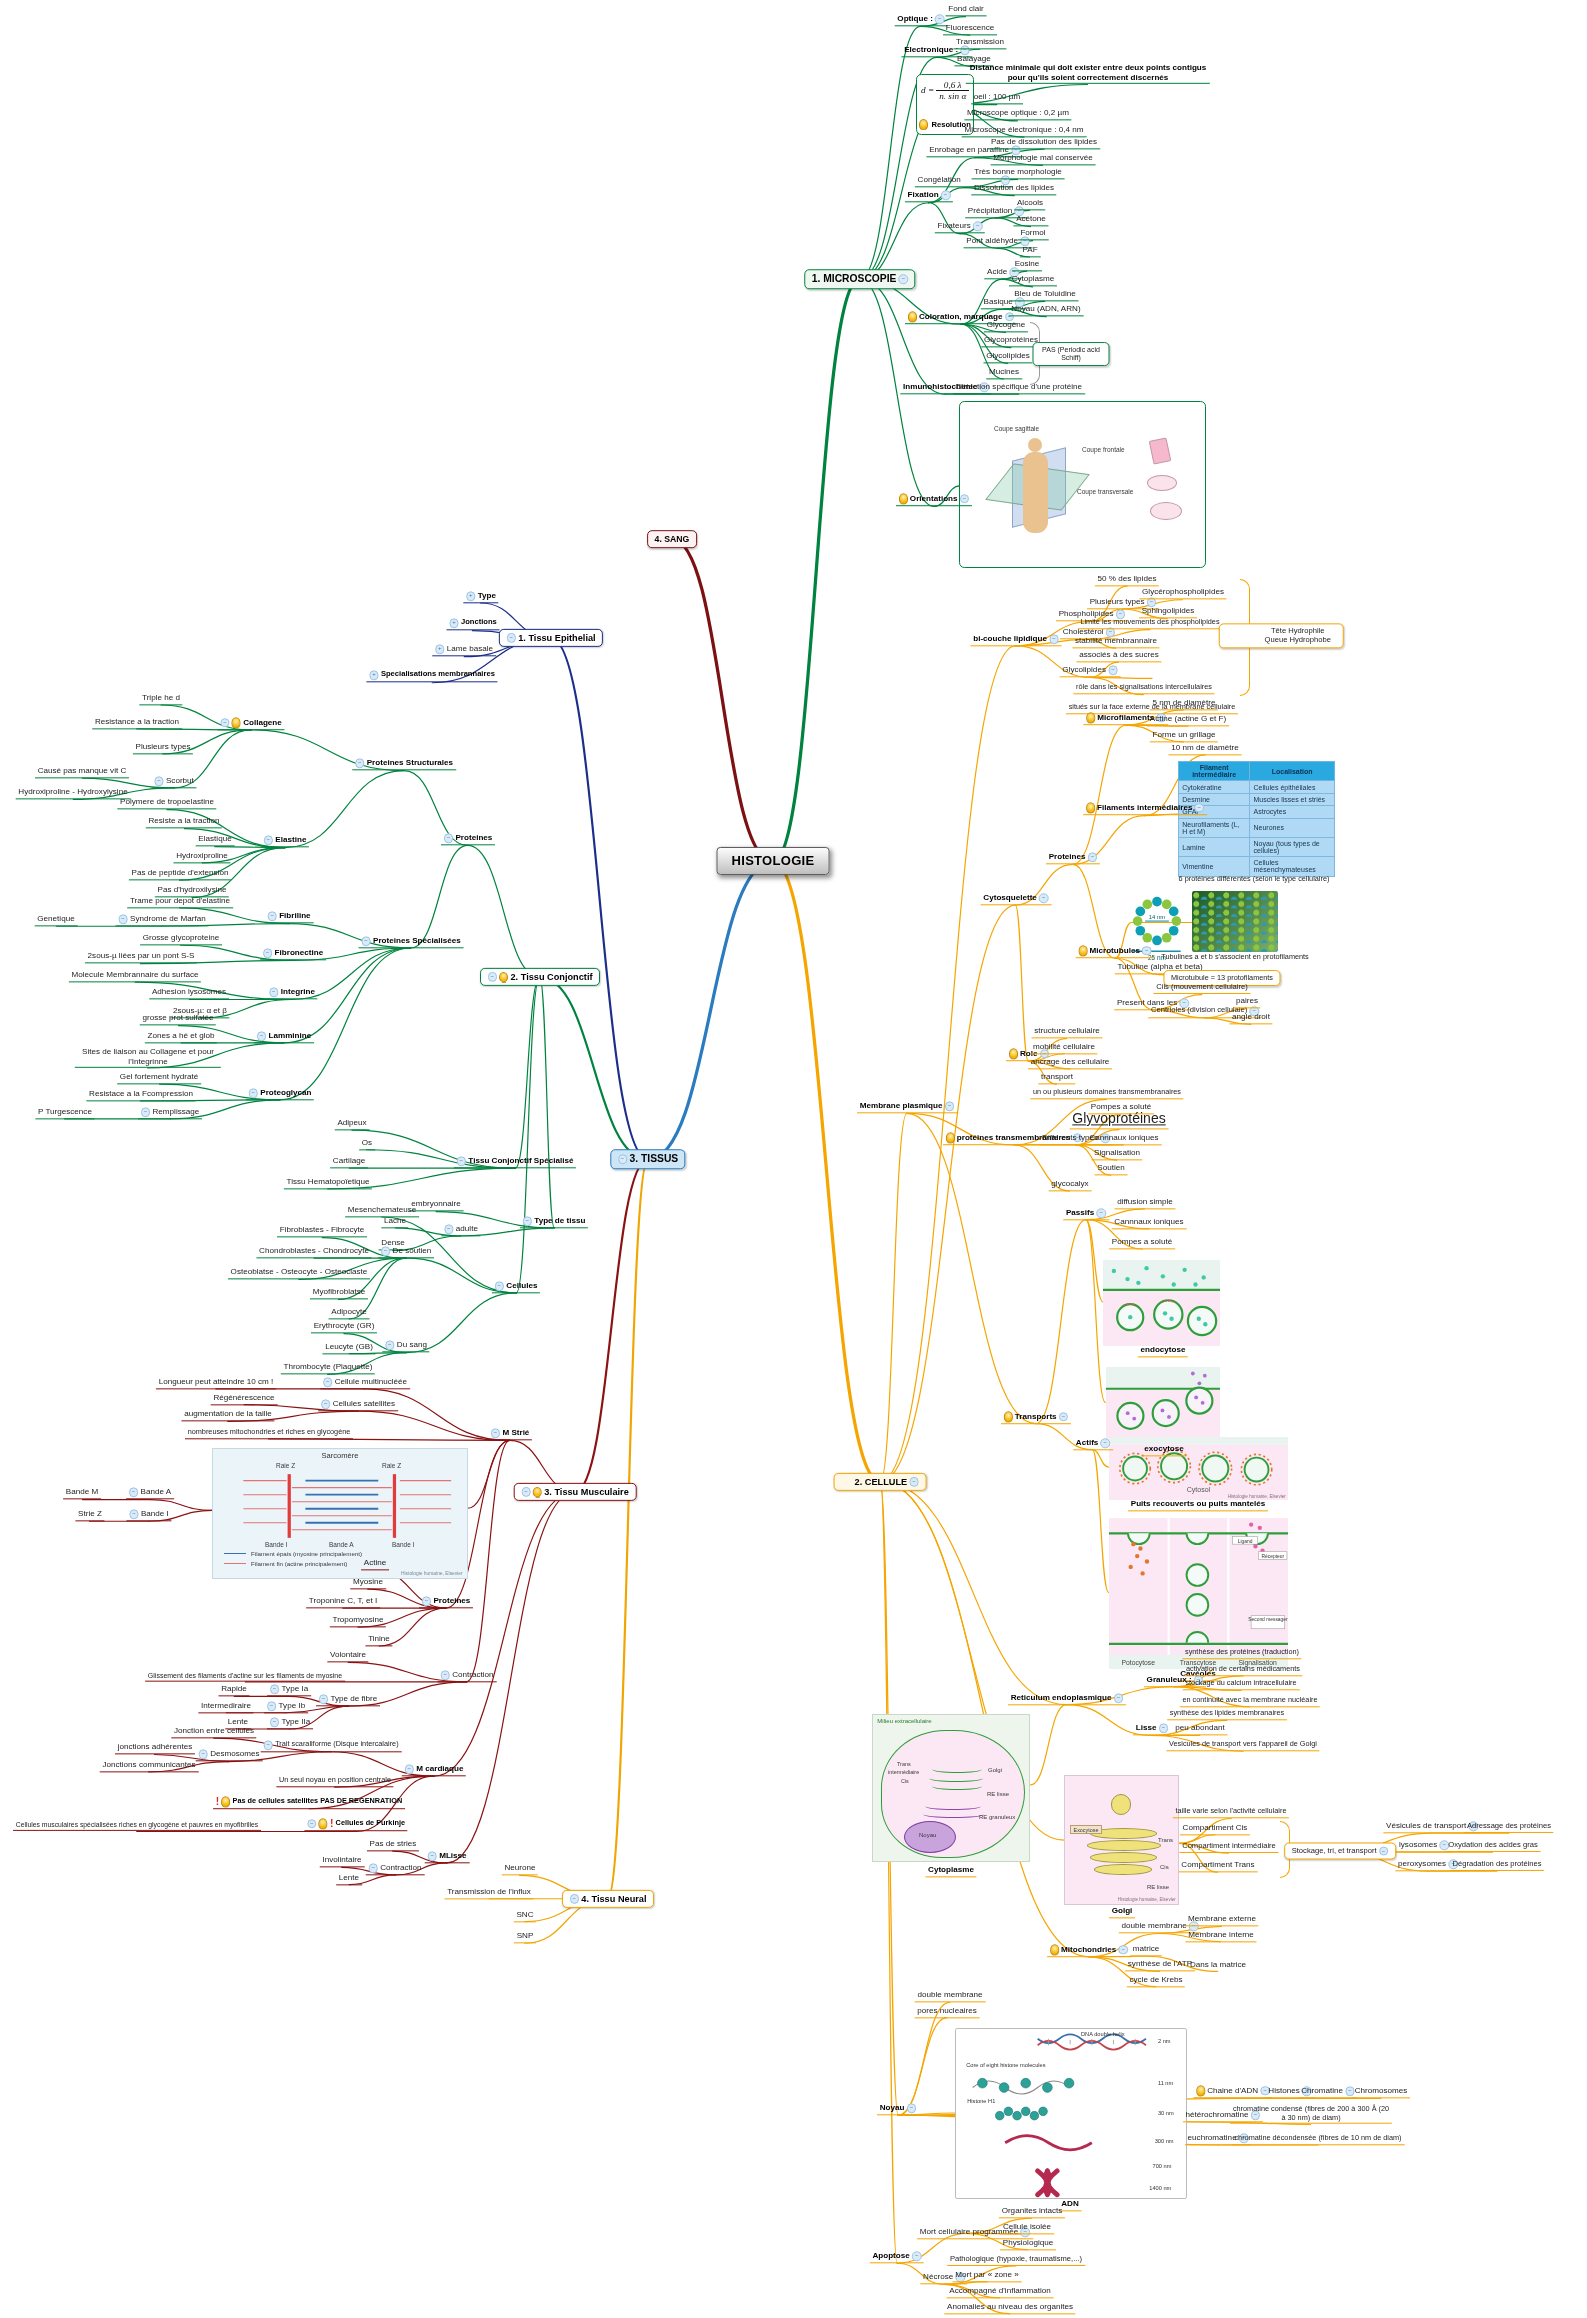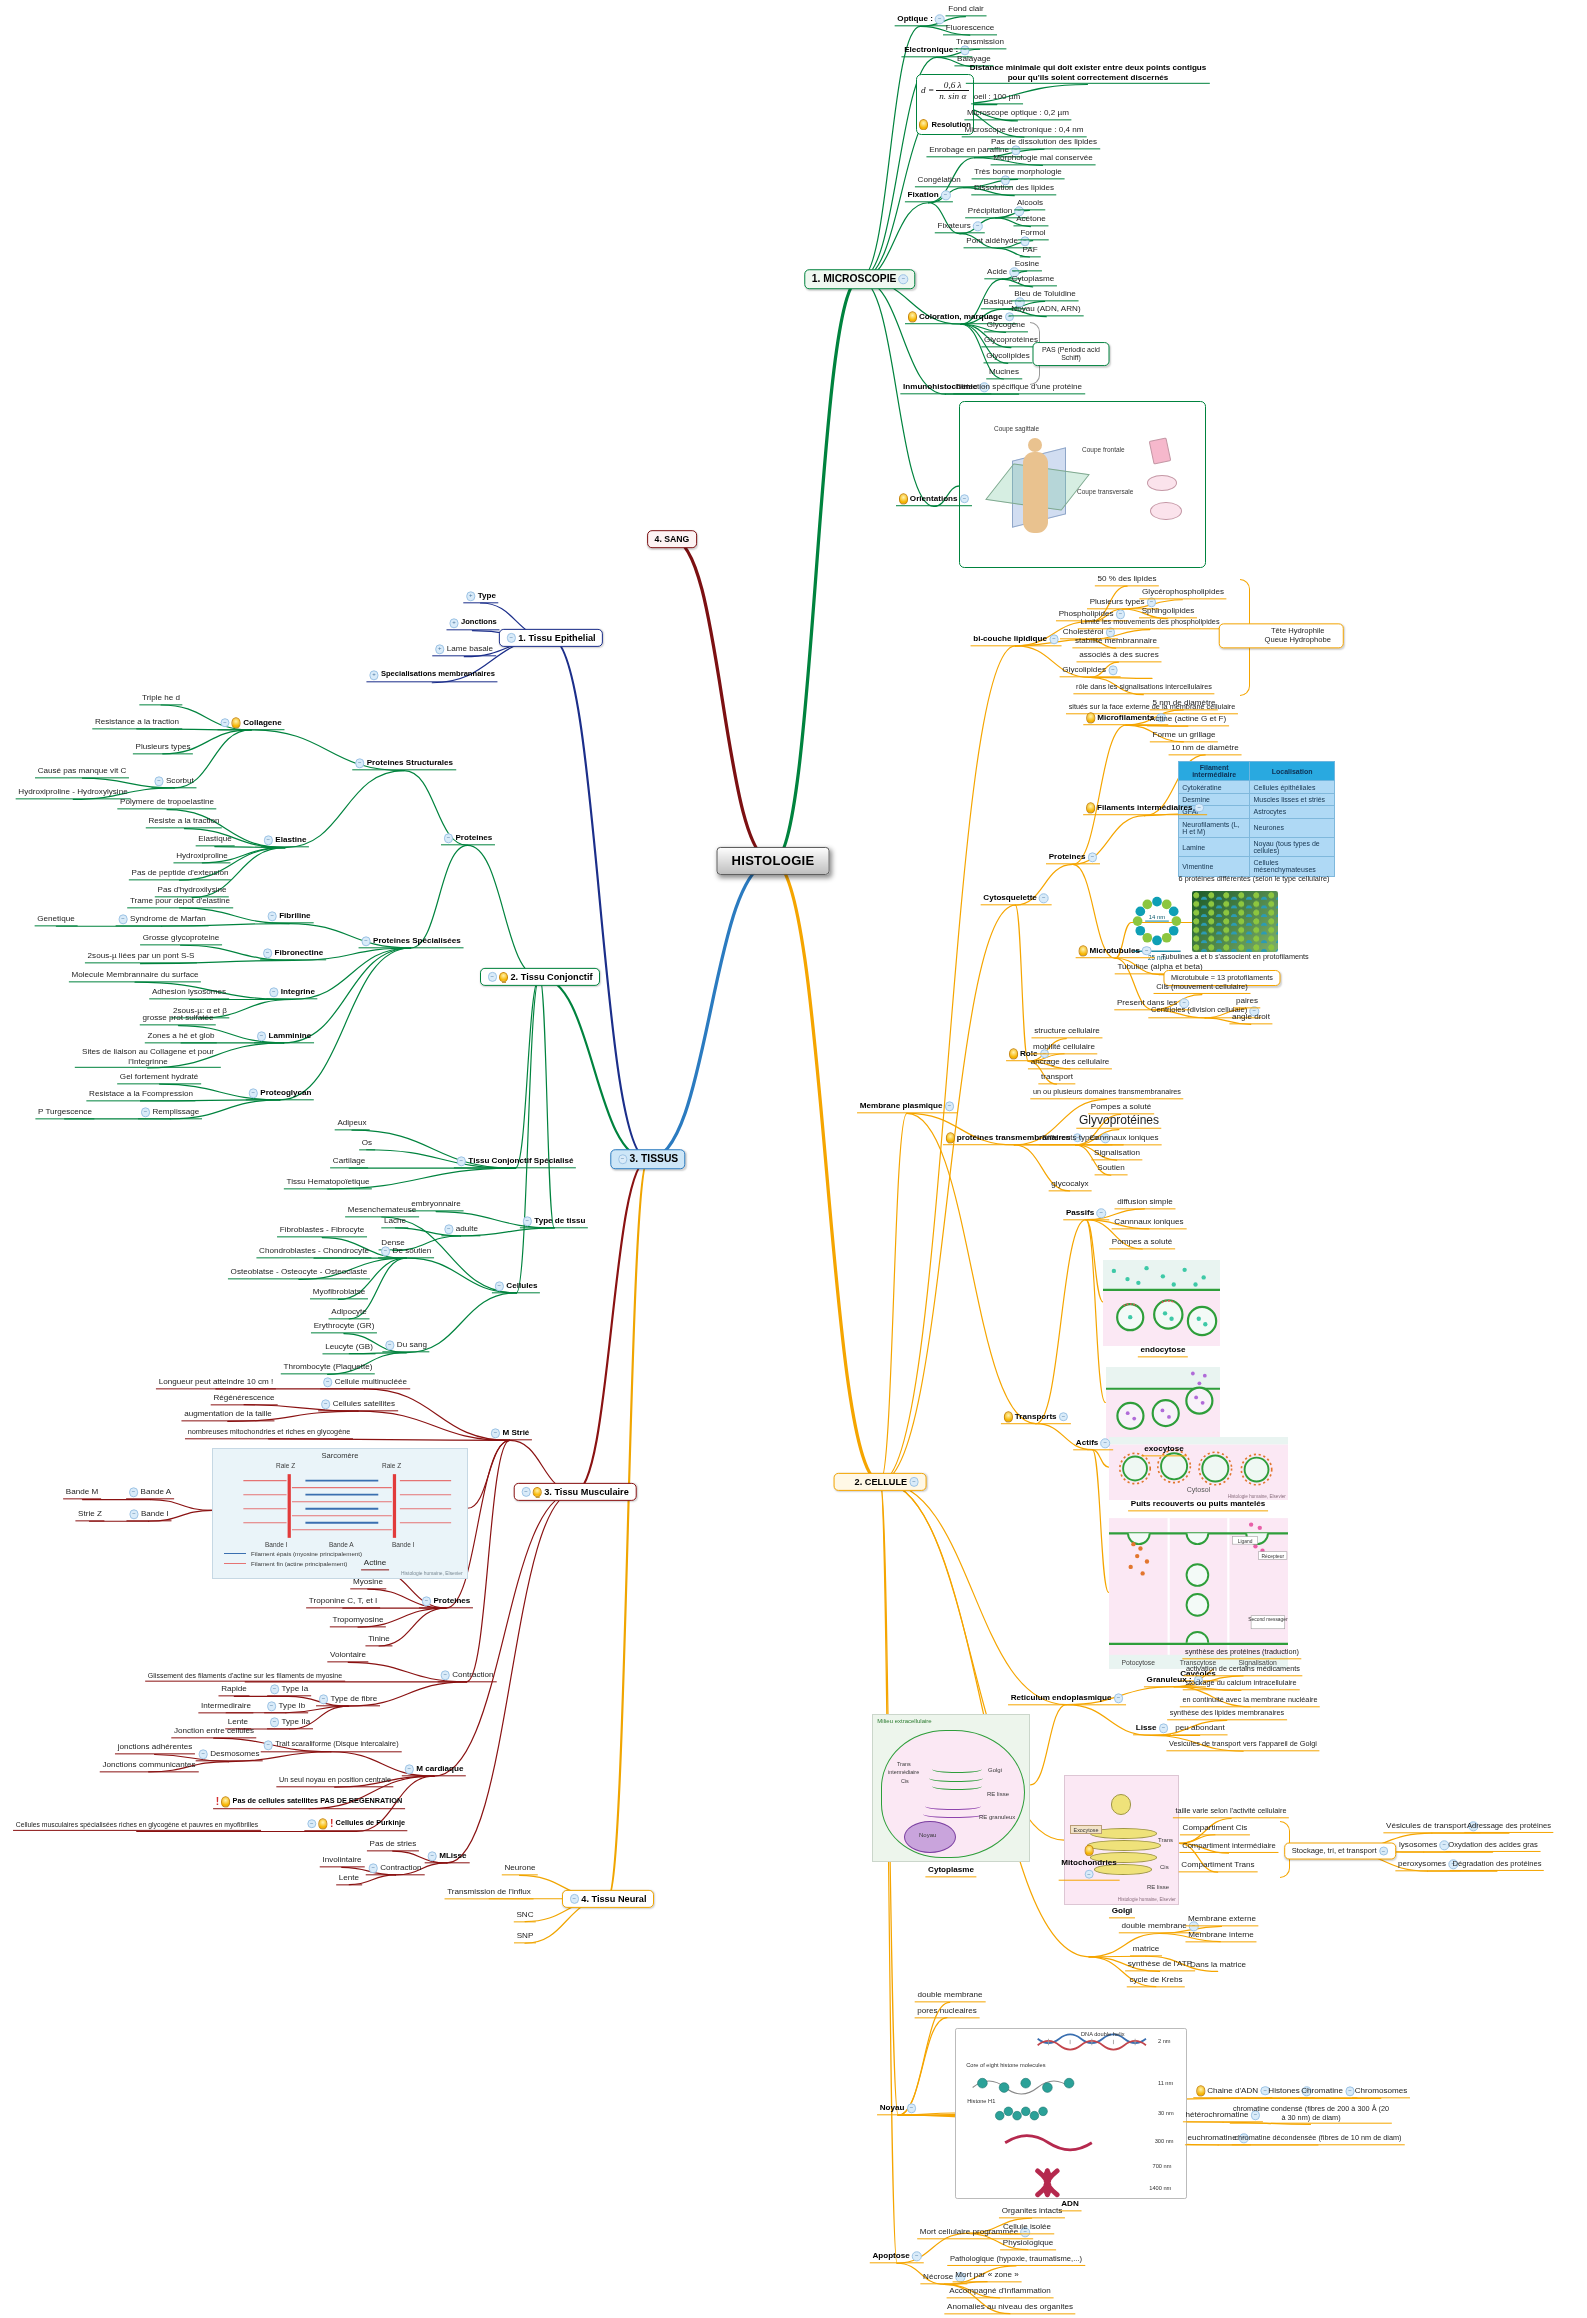--- a/index.html
+++ b/index.html
@@ -899,21 +899,21 @@
     <div class="nd" style="left: 1107px; top: 1099px; font-size: 7.3px; border-bottom: 1.3px solid rgb(245, 165, 0);">
       <span>un ou plusieurs domaines transmembranaires</span>
     </div>
     <div class="nd" style="left: 1076px; top: 1145px; font-size: 8.1px; border-bottom: 1.3px solid rgb(245, 165, 0);">
       <span>Differents types</span>
       <span class="tg">−</span>
     </div>
     <div class="nd" style="left: 1121px; top: 1114px; font-size: 8.1px; border-bottom: 1.3px solid rgb(245, 165, 0);">
       <span>Pompes a soluté</span>
     </div>
-    <div class="nd" style="left: 1119px; top: 1129px; font-size: 12px; border-bottom: 1.3px solid rgb(245, 165, 0);">
+    <div class="nd" style="left: 1119px; top: 1129px; font-size: 14px; border-bottom: 1.3px solid rgb(245, 165, 0); text-decoration: underline;">
       <span>Glyvoprotéines</span>
     </div>
     <div class="nd" style="left: 1124px; top: 1145px; font-size: 8.1px; border-bottom: 1.3px solid rgb(245, 165, 0);">
       <span>Cannnaux ioniques</span>
     </div>
     <div class="nd" style="left: 1117px; top: 1160px; font-size: 8.1px; border-bottom: 1.3px solid rgb(245, 165, 0);">
       <span>Signalisation</span>
     </div>
     <div class="nd" style="left: 1111px; top: 1175px; font-size: 8.1px; border-bottom: 1.3px solid rgb(245, 165, 0);">
       <span>Soutien</span>
@@ -1024,21 +1024,21 @@
     <div class="nd" style="left: 1493px; top: 1852px; font-size: 7.6px; border-bottom: 1.3px solid rgb(245, 165, 0);">
       <span>Oxydation des acides gras</span>
     </div>
     <div class="nd" style="left: 1428px; top: 1871px; font-size: 8.1px; border-bottom: 1.3px solid rgb(245, 165, 0);">
       <span>peroxysomes</span>
       <span class="tg">−</span>
     </div>
     <div class="nd" style="left: 1497px; top: 1871px; font-size: 7.6px; border-bottom: 1.3px solid rgb(245, 165, 0);">
       <span>Dégradation des protéines</span>
     </div>
-    <div class="nd bd" style="left: 1089px; top: 1881px; font-size: 8.1px; border-bottom: 1.3px solid rgb(245, 165, 0); flex-direction: column;">
+    <div class="nd bd" style="left: 1089px; top: 1957px; font-size: 8.1px; border-bottom: 1.3px solid rgb(245, 165, 0);">
       <span class="bulb"></span>
       <span>Mitochondries</span>
       <span class="tg">−</span>
     </div>
     <div class="nd" style="left: 1160px; top: 1933px; font-size: 8.1px; border-bottom: 1.3px solid rgb(245, 165, 0);">
       <span>double membrane</span>
       <span class="tg">−</span>
     </div>
     <div class="nd" style="left: 1222px; top: 1926px; font-size: 8.1px; border-bottom: 1.3px solid rgb(245, 165, 0);">
       <span>Membrane externe</span>

